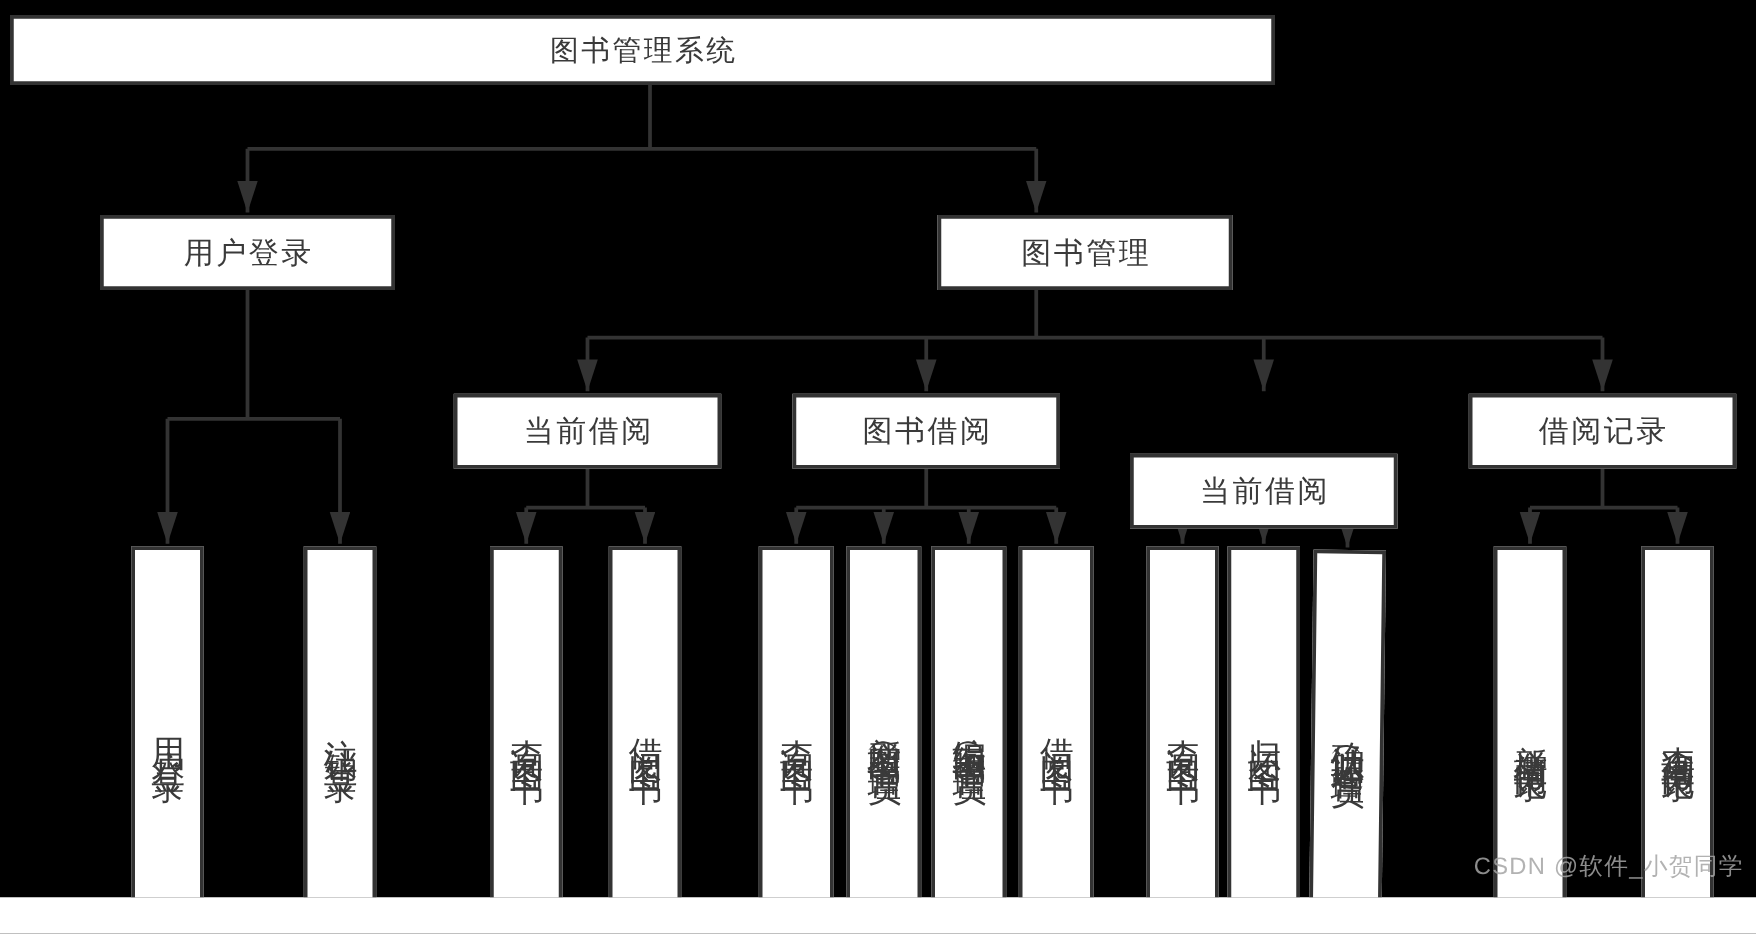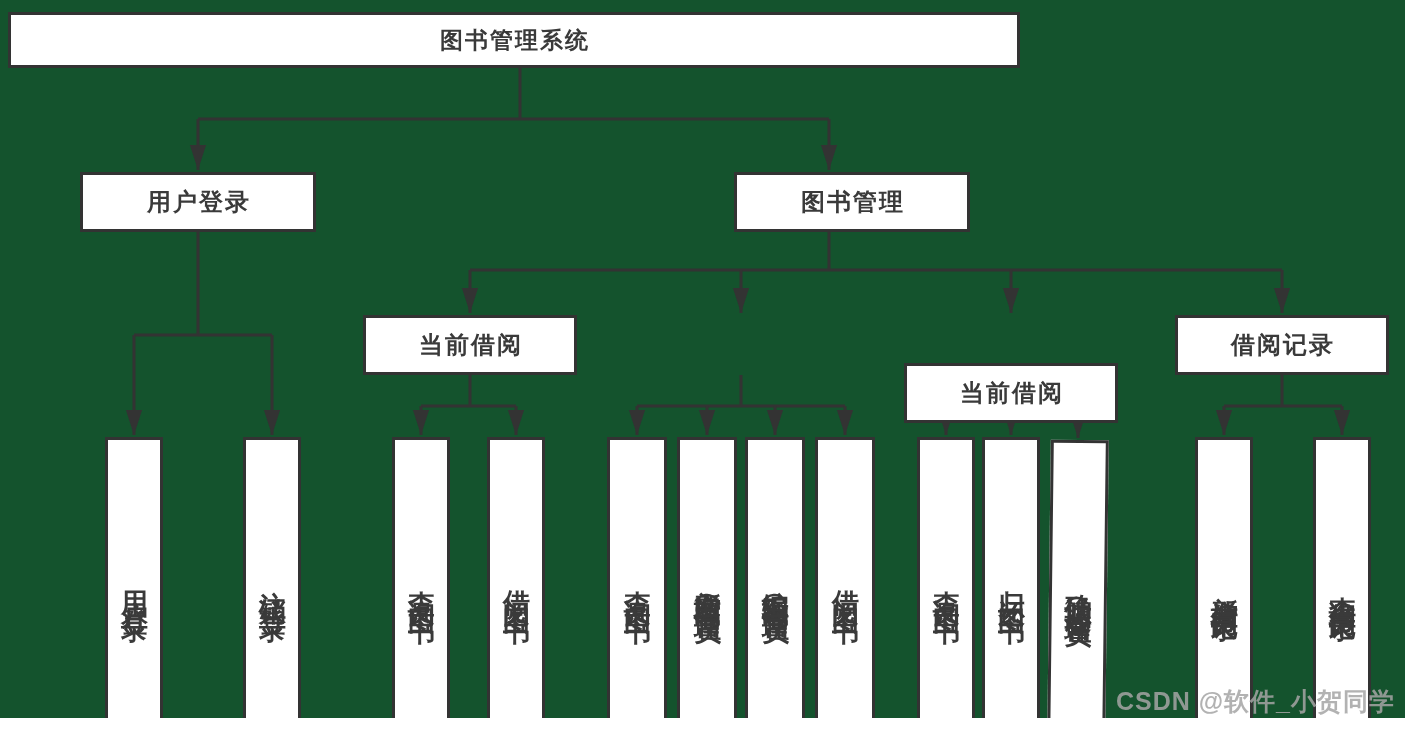--- a/index.html
+++ b/index.html
@@ -1,24 +1,23 @@
 <!DOCTYPE html>
 <html><head>
 <meta charset="utf-8">
 <style>
   * { margin: 0; padding: 0; box-sizing: border-box; }
   html, body { background: #ffffff; }
   .canvas {
     position: relative;
     width: 1405px;
     height: 718px;
-    background: #14532d;
+    background: #000000;
     font-family: "Liberation Sans", sans-serif;
     overflow: hidden;
-    font-weight: bold;
   }
   .connectors {
     position: absolute;
     left: 0; top: 0;
     width: 1405px; height: 747px;
   }
   .node {
     position: absolute;
     border: 3px solid #333333;
     background: #ffffff;
@@ -45,22 +44,22 @@
     text-orientation: mixed;
     font-size: 27px;
     line-height: 1;
   }
   .leaf.short { letter-spacing: 9px; }
   .leaf.long  { letter-spacing: 4px; }
   .leaf.wide  { width: 60px; }
   .leaf.tilt  { top: 440px; transform: rotate(0.7deg); }
   .watermark {
     position: absolute;
-    right: 10px; bottom: 0;
-    font-size: 25px;
+    right: 10px; bottom: 12px;
+    font-size: 19px;
     color: rgba(164, 164, 164, 0.85);
     letter-spacing: 1px;
     white-space: nowrap;
   }
 </style>
 </head>
 <body>
 
 <div class="canvas">
 
@@ -103,23 +102,24 @@
 
       <path d="M1282,375 V406 M1224,406 H1342"></path>
       <line x1="1224" y1="406" x2="1224" y2="435" marker-end="url(#arw)"></line>
       <line x1="1342" y1="406" x2="1342" y2="435" marker-end="url(#arw)"></line>
     </g>
   </svg>
 
   <div class="node h-node root-node">图书管理系统</div>
 
   <div class="node h-node" style="left:80px; top:172px; width:236px; height:60px;">用户登录</div>
-  <div class="node h-node" style="left:734px; top:172px; width:236px; height:60px;">图书管理</div>
+  <div class="node h-node" style="left:750px; top:172px; width:236px; height:60px;">图书管理</div>
 
   <div class="node h-node" style="left:363px; top:315px; width:214px; height:60px;">当前借阅</div>
+  <div class="node h-node" style="left:634px; top:315px; width:214px; height:60px;">图书借阅</div>
   <div class="node h-node" style="left:904px; top:315px; width:214px; height:60px;margin-top:48px;">当前借阅</div>
   <div class="node h-node" style="left:1175px; top:315px; width:214px; height:60px;text-align:right;">借阅记录</div>
 
   <div class="node leaf short" style="left:105px;">用户登录</div>
   <div class="node leaf short" style="left:243px;">注销登录</div>
 
   <div class="node leaf short" style="left:392px;">查询图书</div>
   <div class="node leaf short" style="left:487px;">借阅图书</div>
 
   <div class="node leaf short wide" style="left:607px;">查询图书</div>

